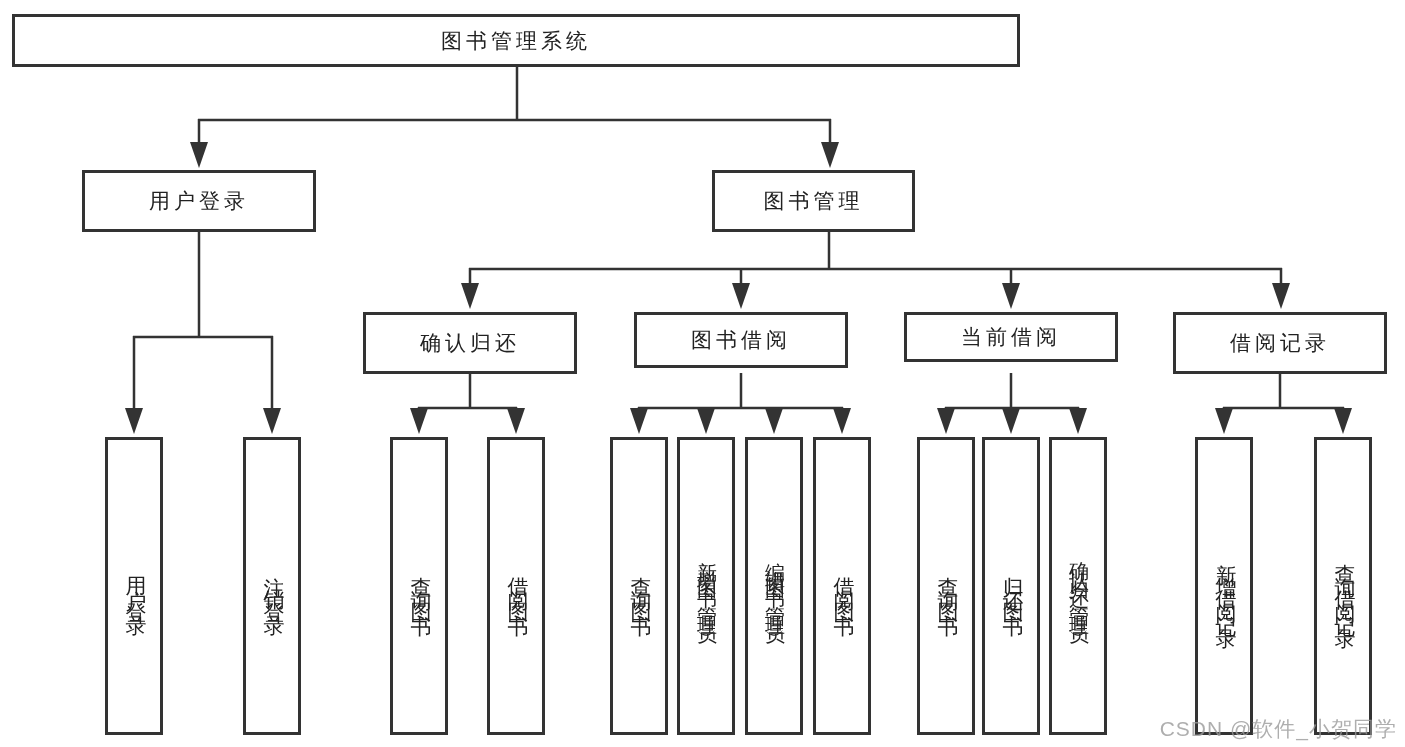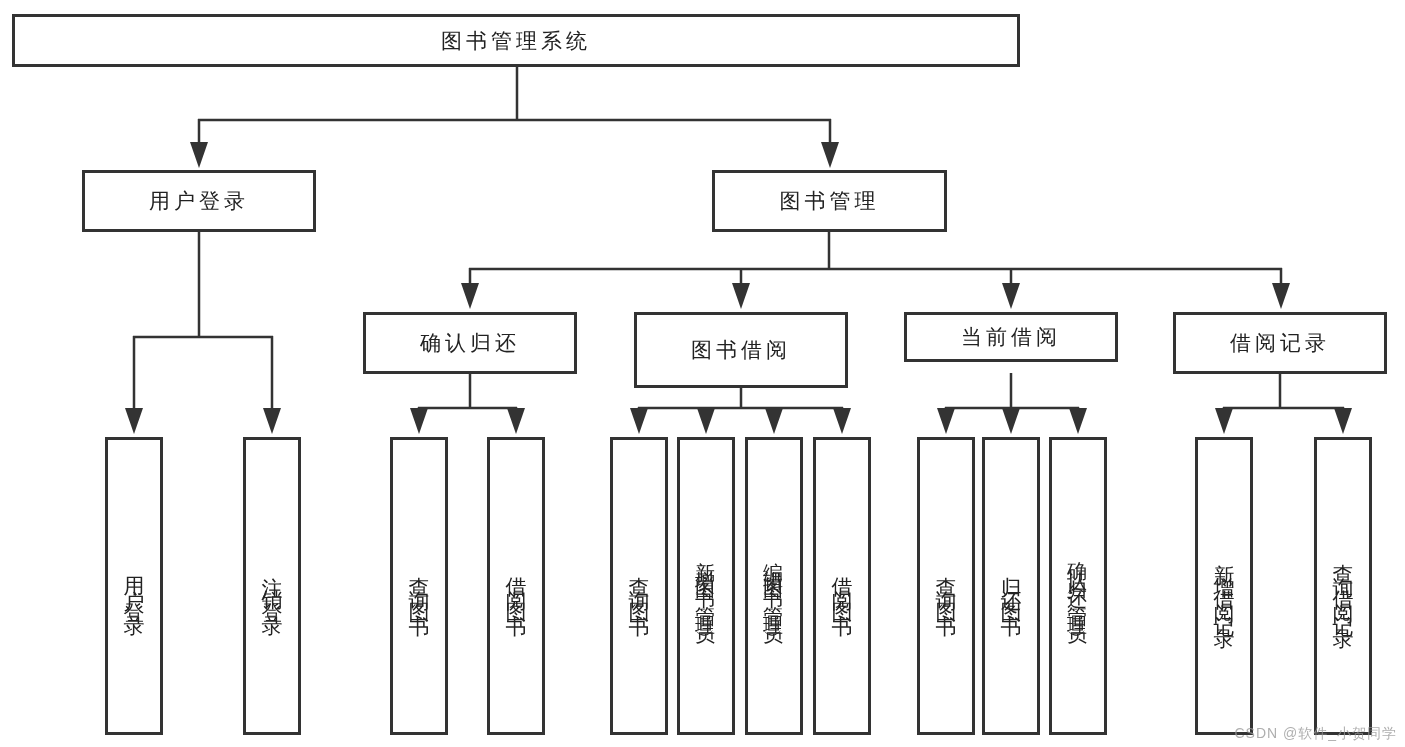--- a/index.html
+++ b/index.html
@@ -27,37 +27,38 @@
   #connectors polygon { fill: var(--line); stroke: none; }
   .node {
     position: absolute;
     box-sizing: border-box;
     background: var(--background);
     border: 3px solid var(--line);
     display: flex;
     align-items: center;
     justify-content: center;
     color: var(--text);
+    font-family: Liberation Mono, monospace;
   }
   .h { font-size: 21px; letter-spacing: 4px; }
   .v {
     writing-mode: vertical-rl;
     text-orientation: mixed;
     font-size: 21px;
     letter-spacing: 13px;
     width: 58px;
     height: 298px;
     top: 437px;
   }
   .v.long { letter-spacing: 9px; font-size: 20px; }
   #watermark {
     position: absolute;
     right: 8px;
     bottom: 4px;
-    font-size: 14px;
+    font-size: 21px;
     color: var(--watermark);
     opacity: 0.8;
     letter-spacing: 1px;
     z-index: 5;
     white-space: nowrap;
   }
 </style>
 </head>
 <body>
 
@@ -95,24 +96,24 @@
     <polygon points="1069,408 1087,408 1078,434"></polygon>
 
     <path d="M1280 373 V409 M1223 408 H1344 M1224 407 V410 M1343 407 V410"></path>
     <polygon points="1215,408 1233,408 1224,434"></polygon>
     <polygon points="1334,408 1352,408 1343,434"></polygon>
   </svg>
 
   <div class="node h" style="left:12px; top:14px; width:1008px; height:53px;">图书管理系统</div>
 
   <div class="node h" style="left:82px; top:170px; width:234px; height:62px;">用户登录</div>
-  <div class="node h" style="left:712px; top:170px; width:235px; height:62px;">图书管理</div>
+  <div class="node h" style="left:712px; top:170px; width:203px; height:62px;">图书管理</div>
 
   <div class="node h" style="left:363px; top:312px; width:214px; height:62px;">确认归还</div>
-  <div class="node h" style="left:634px; top:312px; width:214px; height:76px;text-align:right;">图书借阅</div>
+  <div class="node h" style="left:634px; top:312px; width:214px; height:56px;text-align:right;">图书借阅</div>
   <div class="node h" style="left:904px; top:312px; width:214px; height:50px;">当前借阅</div>
   <div class="node h" style="left:1173px; top:312px; width:214px; height:62px;">借阅记录</div>
 
   <div class="node v" style="left:105px;">用户登录</div>
   <div class="node v" style="left:243px;">注销登录</div>
 
   <div class="node v" style="left:390px;">查询图书</div>
   <div class="node v" style="left:487px;">借阅图书</div>
 
   <div class="node v" style="left:610px;">查询图书</div>

